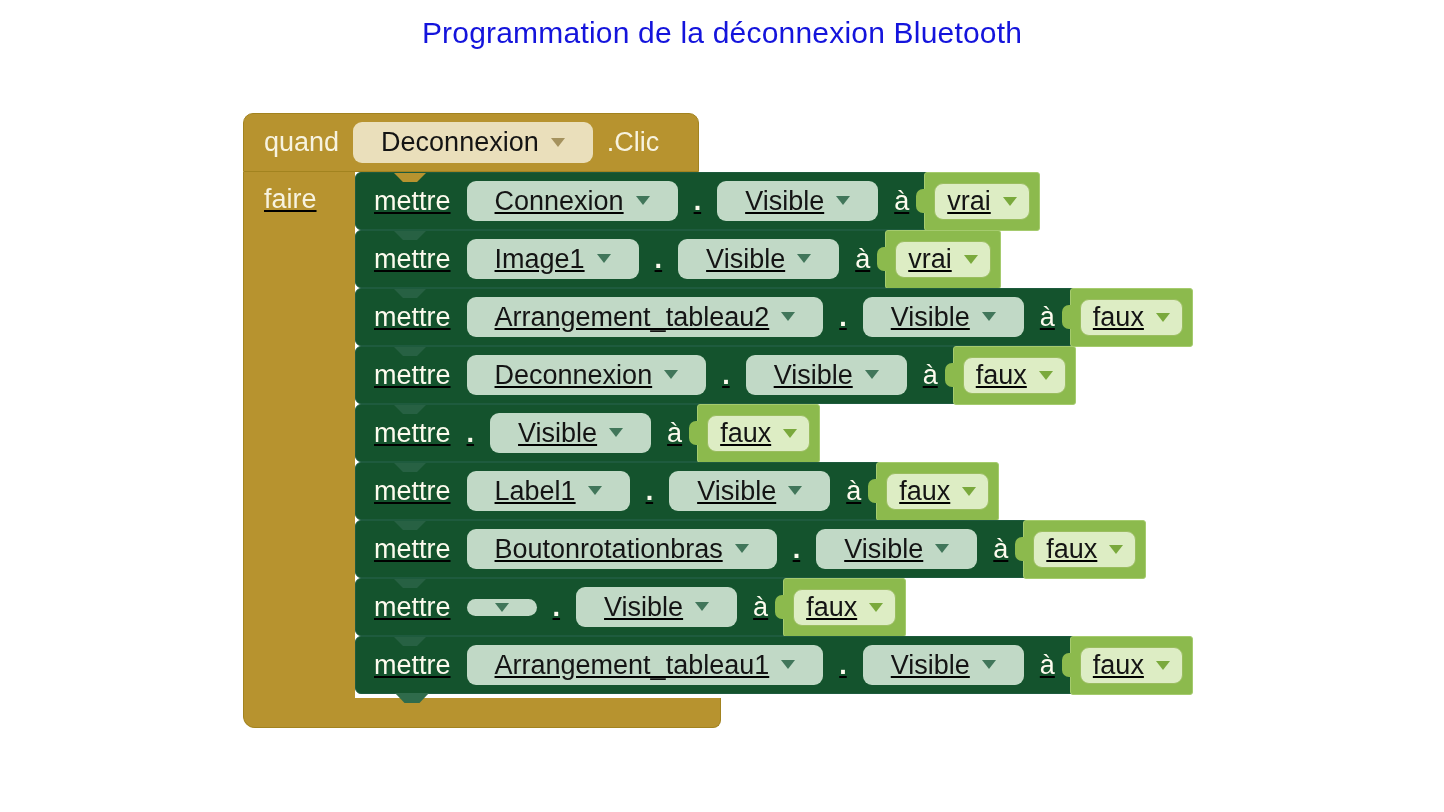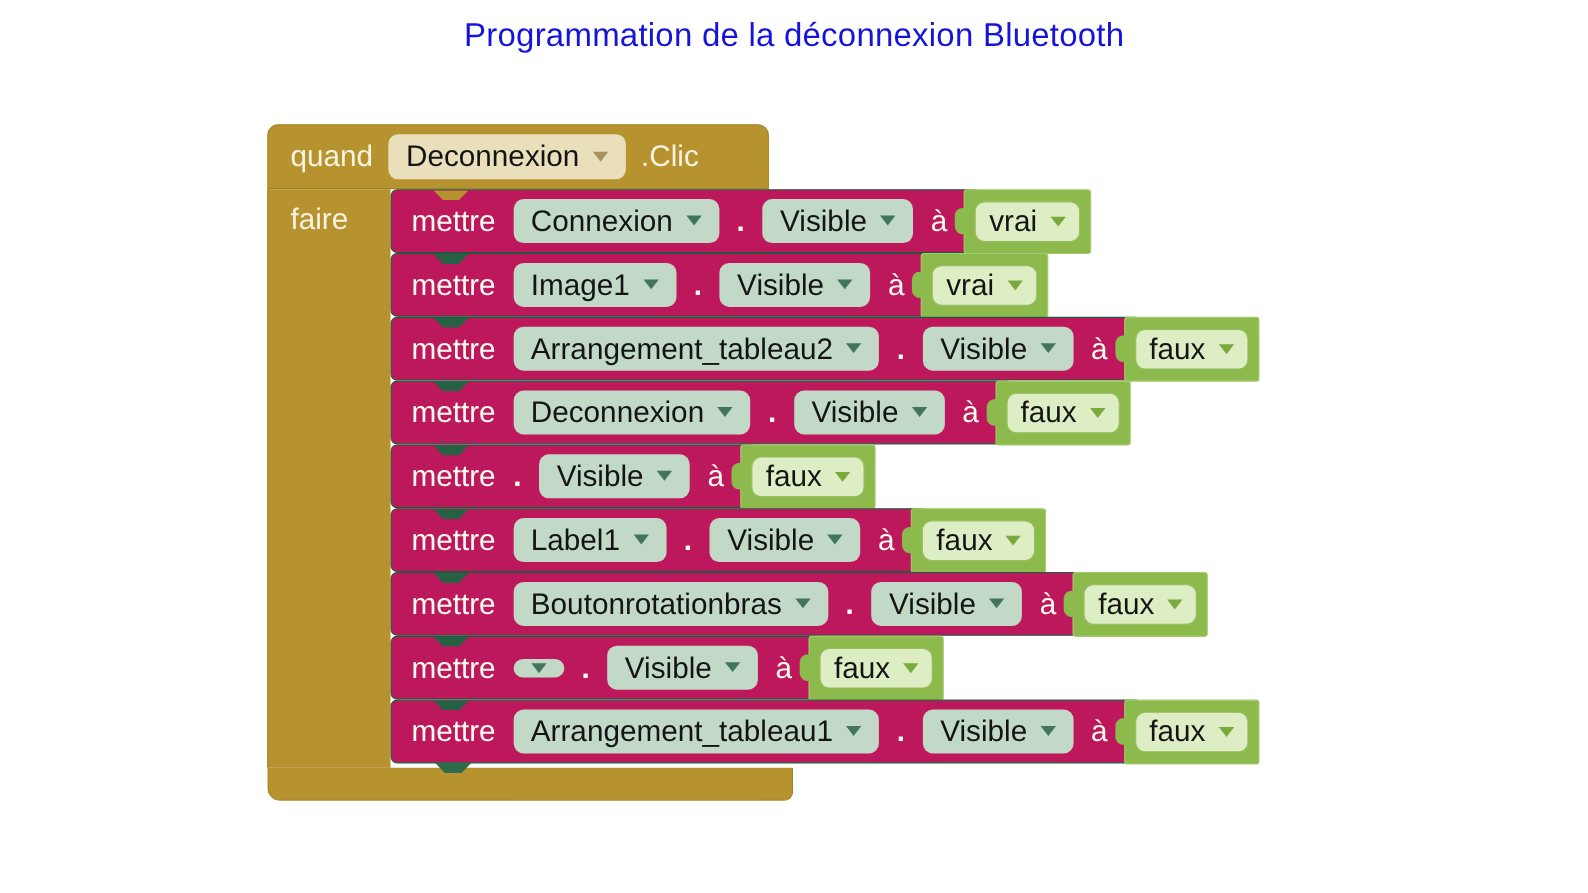--- a/index.html
+++ b/index.html
@@ -12,46 +12,46 @@
     position:absolute;top:16px;left:0;width:100%;text-align:center;
     font-size:30px;font-weight:normal;color:#1414dc;letter-spacing:0.2px;
   }
   
   .event-block{position:absolute;left:243px;top:113px;}
   .ev-header{
     width:456px;height:59px;background:#b7932f;border:1px solid #a2831f;box-sizing:border-box;
     border-radius:10px 10px 0 0;display:flex;align-items:center;gap:14px;padding:0 0 0 20px;
   }
   .ev-kw{color:#f7f3e0;font-size:27px;}
-  .ev-body{display:flex;align-items:stretch;}
+  .ev-body{display:flex;align-items:stretch;text-decoration:underline;}
   .faire-col{
     width:112px;background:#b7932f;border-left:1px solid #a2831f;box-sizing:border-box;
     color:#f7f3e0;font-size:27px;padding:12px 0 0 20px;
   }
   .ev-footer{
     width:478px;height:30px;background:#b7932f;border:1px solid #a2831f;border-top:none;
     box-sizing:border-box;border-radius:0 0 8px 12px;
   }
   
   .dd{
     display:inline-flex;align-items:center;gap:12px;border-radius:9px;
-    padding:4px 16px;font-size:27px;color:#141414;line-height:1.2;cursor:pointer;
+    padding:4px 28px;font-size:27px;color:#141414;line-height:1.2;cursor:pointer;
   }
   .dd-gold{background:#eadfbb;}
   .dd-sage{background:#c1d9c6;}
   .arr{width:0;height:0;border-left:7px solid transparent;border-right:7px solid transparent;}
   .arr-gold{border-top:9px solid #a5925d;}
   .arr-sage{border-top:9px solid #41765a;}
   .arr-logic{border-top:9px solid #7aa93c;}
   
   .stmts{display:flex;flex-direction:column;align-items:flex-start;padding-bottom:4px;}
   .stmt{display:flex;align-items:center;position:relative;height:58px;}
   .stmt-body{
     position:relative;display:flex;align-items:center;gap:16px;height:58px;box-sizing:border-box;
-    background:#be185d;border:1px solid #1e5b3e;border-radius:6px;
+    background:#14532d;border:1px solid #1e5b3e;border-radius:6px;
     padding:0 30px 0 18px;
   }
   .stmt-body::before{ 
     content:"";position:absolute;top:0;left:38px;width:32px;height:9px;
     background:#27614380;background:#276143;
     clip-path:polygon(0 0,100% 0,72% 100%,28% 100%);
   }
   .stmt:first-child .stmt-body::before{background:#b7932f;}
   .stmt:last-child::after{ 
     content:"";position:absolute;left:40px;bottom:-9px;width:34px;height:10px;

